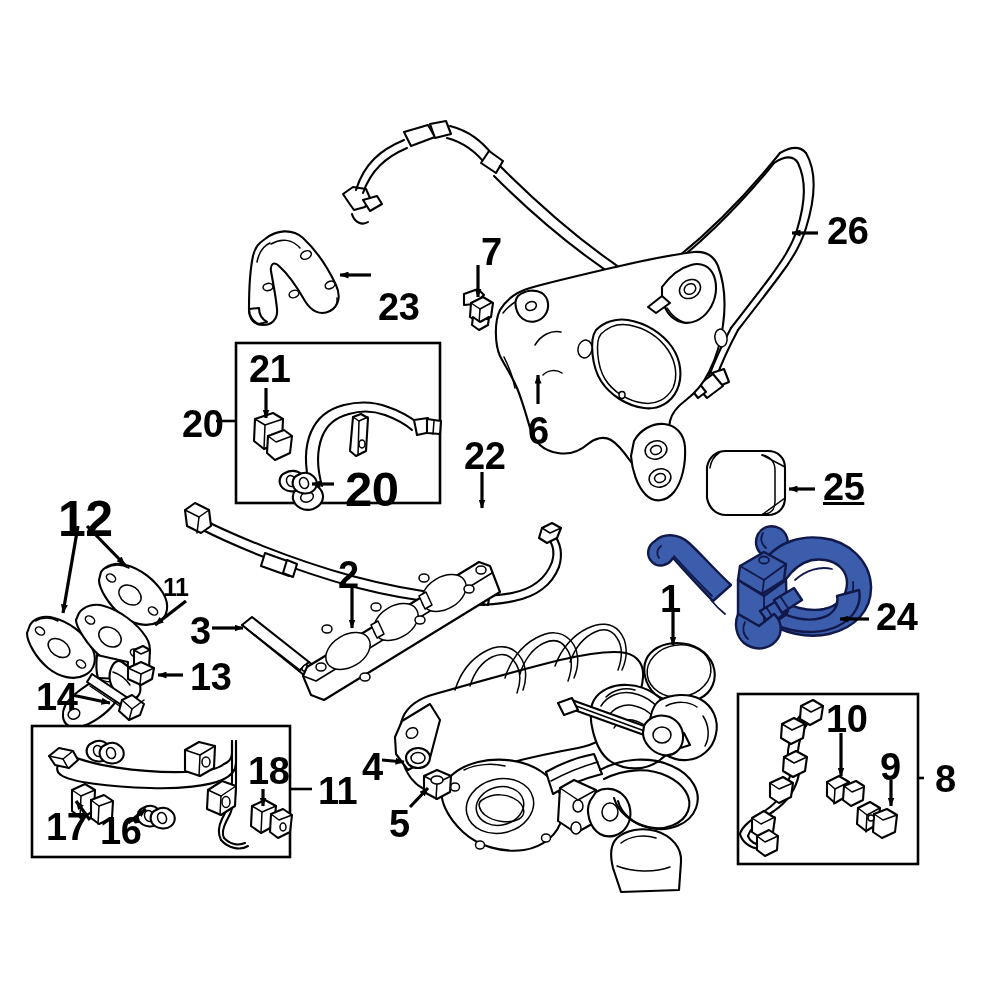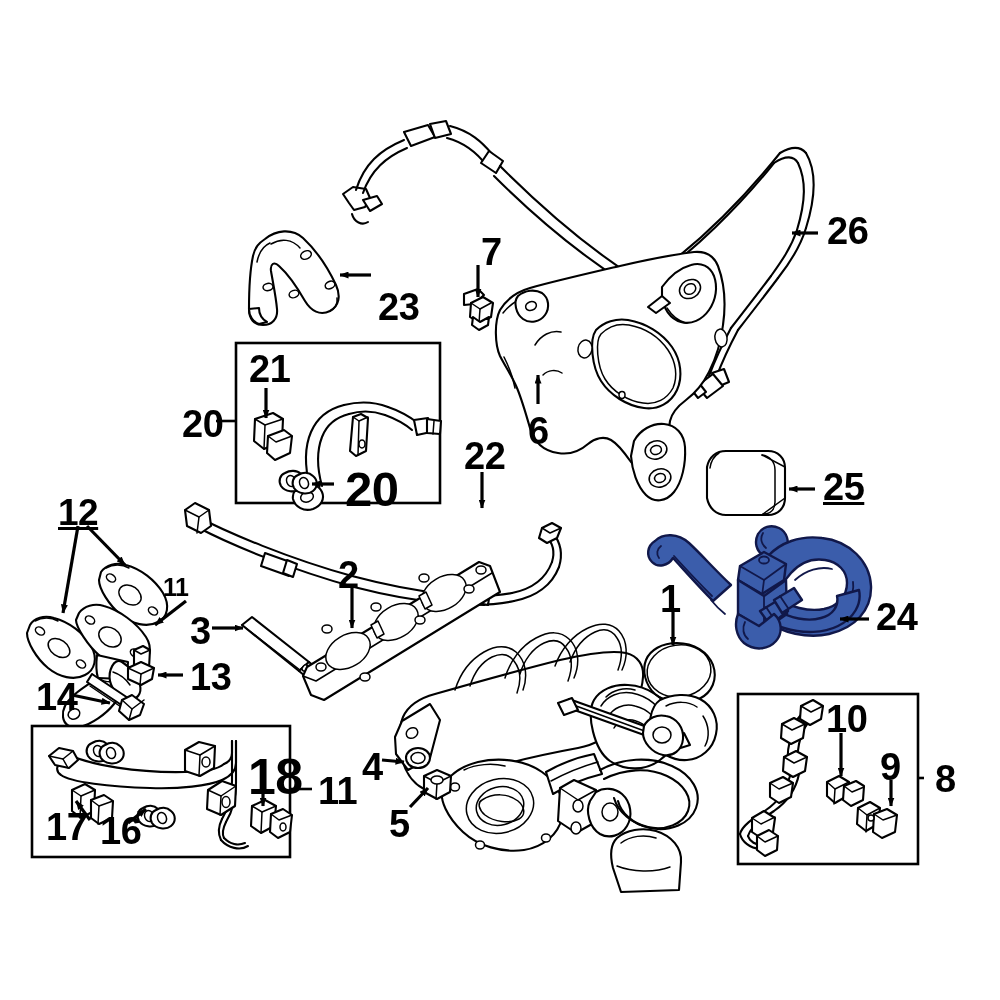--- a/index.html
+++ b/index.html
@@ -619,27 +619,27 @@
   <div class="callout-label" style="left:338px;top:556px;font-size:38px;">2</div>
   <div class="callout-label" style="left:190px;top:612px;font-size:38px;">3</div>
   <div class="callout-label" style="left:362px;top:748px;font-size:38px;">4</div>
   <div class="callout-label" style="left:389px;top:805px;font-size:38px;">5</div>
   <div class="callout-label" style="left:528px;top:412px;font-size:38px;">6</div>
   <div class="callout-label" style="left:481px;top:233px;font-size:38px;">7</div>
   <div class="callout-label" style="left:935px;top:760px;font-size:38px;">8</div>
   <div class="callout-label" style="left:880px;top:748px;font-size:38px;">9</div>
   <div class="callout-label" style="left:826px;top:700px;font-size:38px;">10</div>
   <div class="callout-label" style="left:163px;top:575px;font-size:25px;">11</div>
-  <div class="callout-label" style="left:58px;top:494px;font-size:37px;text-decoration:underline;">12</div>
+  <div class="callout-label" style="left:58px;top:494px;font-size:50px;">12</div>
   <div class="callout-label" style="left:190px;top:658px;font-size:38px;">13</div>
   <div class="callout-label" style="left:36px;top:678px;font-size:38px;">14</div>
   <div class="callout-label" style="left:318px;top:772px;font-size:38px;">11</div>
   <div class="callout-label" style="left:100px;top:812px;font-size:38px;">16</div>
   <div class="callout-label" style="left:46px;top:808px;font-size:38px;">17</div>
-  <div class="callout-label" style="left:248px;top:752px;font-size:50px;">18</div>
+  <div class="callout-label" style="left:248px;top:752px;font-size:38px;">18</div>
   <div class="callout-label" style="left:182px;top:405px;font-size:38px;">20</div>
   <div class="callout-label" style="left:345px;top:465px;font-size:49px;">20</div>
   <div class="callout-label" style="left:249px;top:350px;font-size:38px;">21</div>
   <div class="callout-label" style="left:464px;top:437px;font-size:38px;">22</div>
   <div class="callout-label" style="left:378px;top:256px;font-size:38px;margin-top:32px;">23</div>
   <div class="callout-label" style="left:876px;top:598px;font-size:38px;">24</div>
   <div class="callout-label" style="left:823px;top:468px;font-size:38px;text-decoration:underline;">25</div>
   <div class="callout-label" style="left:827px;top:212px;font-size:38px;">26</div>
 
 </div>

